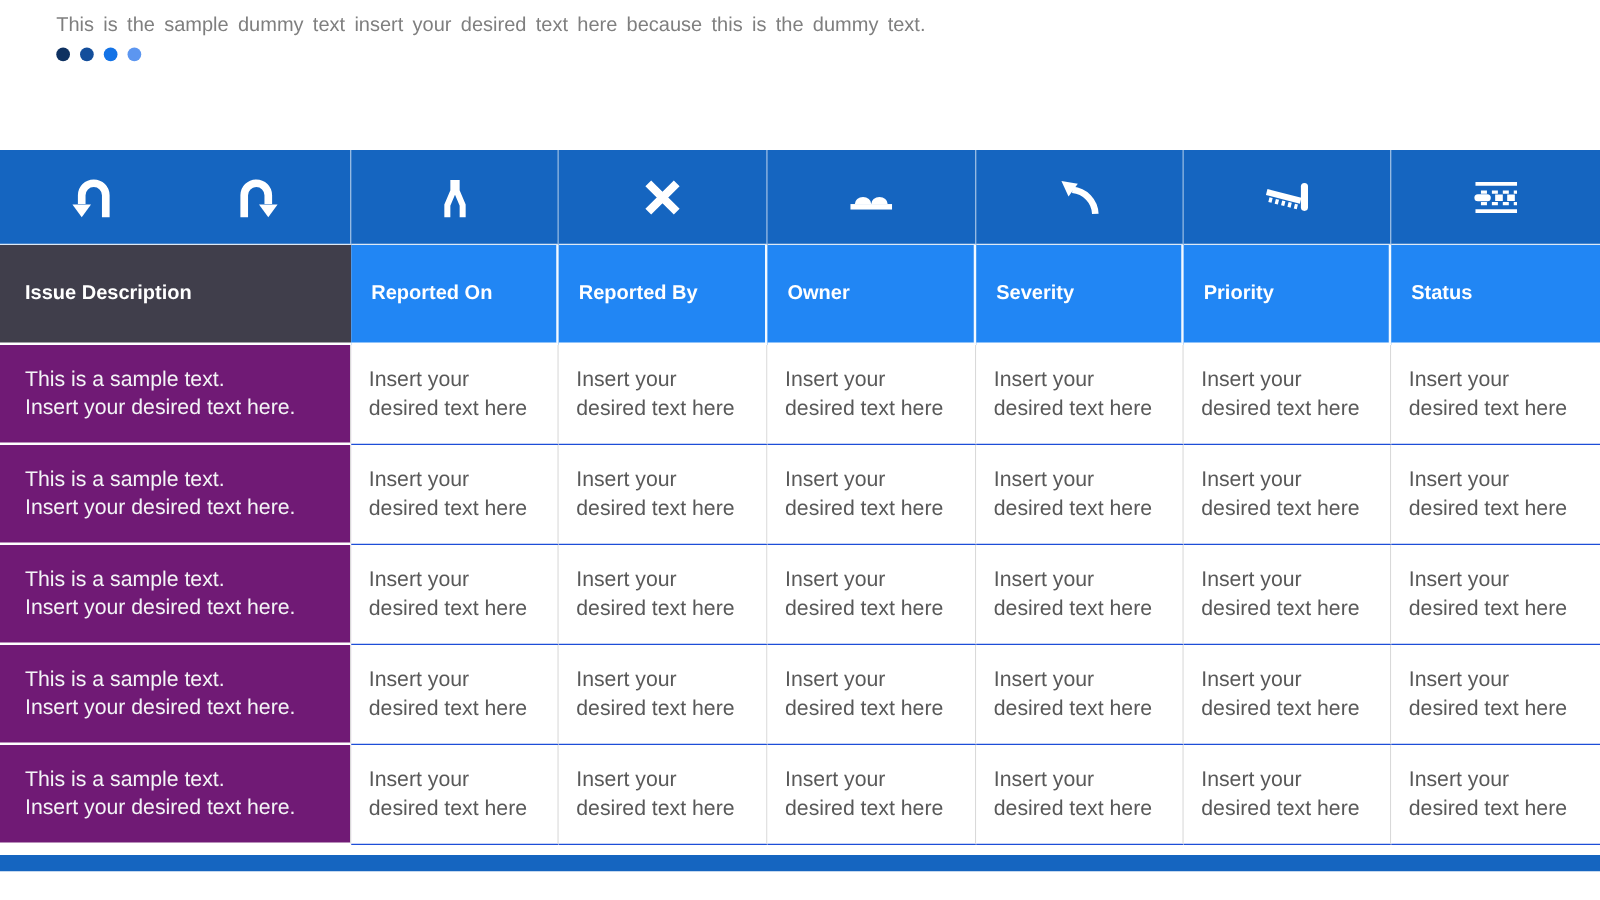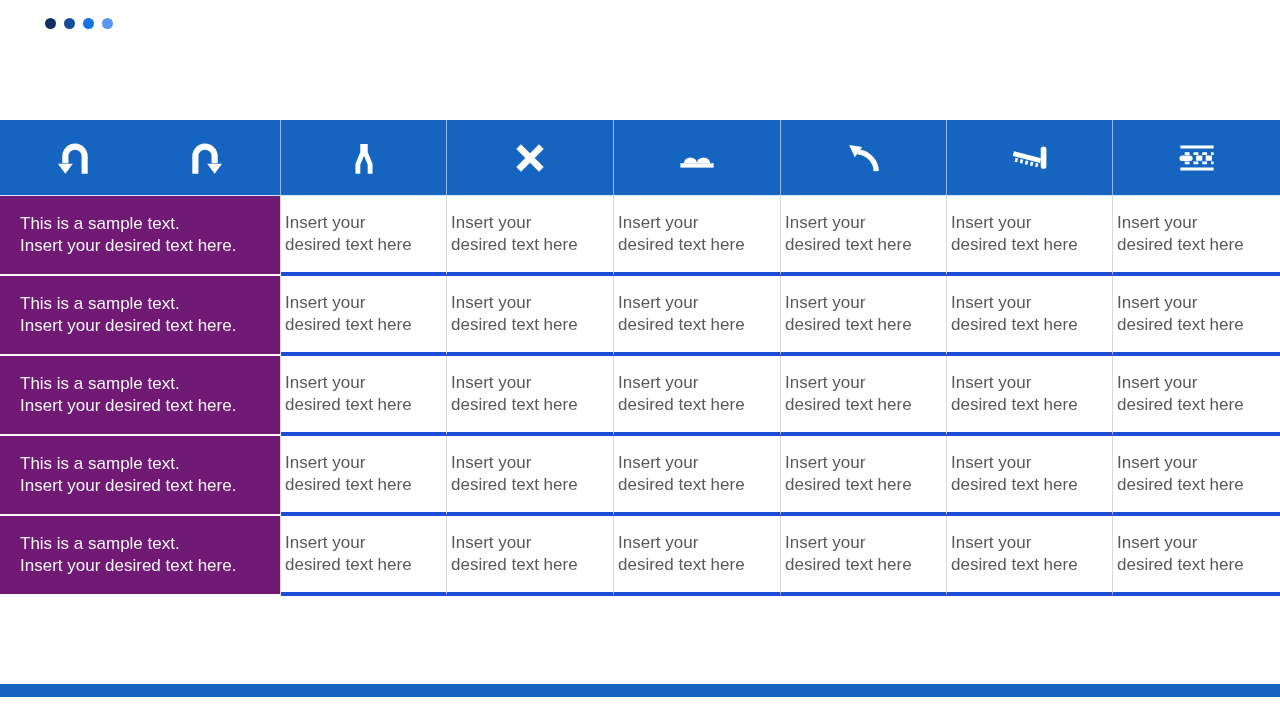--- a/index.html
+++ b/index.html
@@ -33,33 +33,34 @@
   tr.headrow th { height:80px; text-align:left; color:#fff; font-size:16px; font-weight:700;
                   border-bottom:2px solid #ffffff; }
   th.h-dark { background:#403E4B; padding-left:20px; }
   th.h-blue { background:#2186F4; padding-left:16px; border-right:2px solid rgba(255,255,255,.95); }
   tr.headrow th:last-child { border-right:none; }
 
   
   tr.datarow td { height:80px; font-size:17px; line-height:1.32; white-space:pre-line; }
   td.d-dark { background:#701a75; color:#f4f4f6; padding-left:20px;
               border-bottom:2px solid #ffffff; border-right:1px solid #d9d9d9; }
-  td.d-lite { background:#ffffff; color:#595959; padding-left:4px; padding-right:6px;
-              border-bottom:4px solid #1d4ed8; border-right:1px solid #d9d9d9; }
+  td.d-lite { background:#ffffff; color:#595959; padding-left:14px; padding-right:6px;
+              border-bottom:1px solid #1d4ed8; border-right:1px solid #d9d9d9; }
   tr.datarow td:last-child { border-right:none; }
 
   
   .footer-bar { position:absolute; left:0; top:684px; width:1280px; height:13px; background:#1565C0; }
 </style>
 </head>
 <body>
 
 <div class="slide">
 
   <div class="hdr">
+    <div class="subtitle">This is the sample dummy text insert your desired text here because this is the dummy text.</div>
     <div class="dots">
       <span class="dot" style="background-color: rgb(14, 49, 97);"></span>
       <span class="dot" style="background-color: rgb(19, 78, 155);"></span>
       <span class="dot" style="background-color: rgb(20, 115, 230);"></span>
       <span class="dot" style="background-color: rgb(92, 150, 240);"></span>
     </div>
   </div>
 
   <table class="register">
     <colgroup>
@@ -150,20 +151,29 @@
               <rect x="4" y="21" width="15" height="6.5" rx="3.2" fill="#fff"></rect>
               <path d="M23 24.2 L43 24.2" stroke="#fff" stroke-width="6" stroke-dasharray="7 4"></path>
               <path d="M10 29.5 L43 29.5" stroke="#fff" stroke-width="3" stroke-dasharray="5.5 4.5"></path>
               <path d="M5 36.5 L43 36.5" stroke="#fff" stroke-width="3.5"></path>
             </svg>
           </span>
         </div>
       </td>
     </tr>
 
+    <tr class="headrow">
+      <th class="h-dark">Issue Description</th>
+      <th class="h-blue">Reported On</th>
+      <th class="h-blue">Reported By</th>
+      <th class="h-blue">Owner</th>
+      <th class="h-blue">Severity</th>
+      <th class="h-blue">Priority</th>
+      <th class="h-blue">Status</th>
+    </tr>
 
     <tr class="datarow">
       <td class="d-dark">This is a sample text.
 Insert your desired text here.</td>
       <td class="d-lite">Insert your
 desired text here</td>
       <td class="d-lite">Insert your
 desired text here</td>
       <td class="d-lite">Insert your
 desired text here</td>

